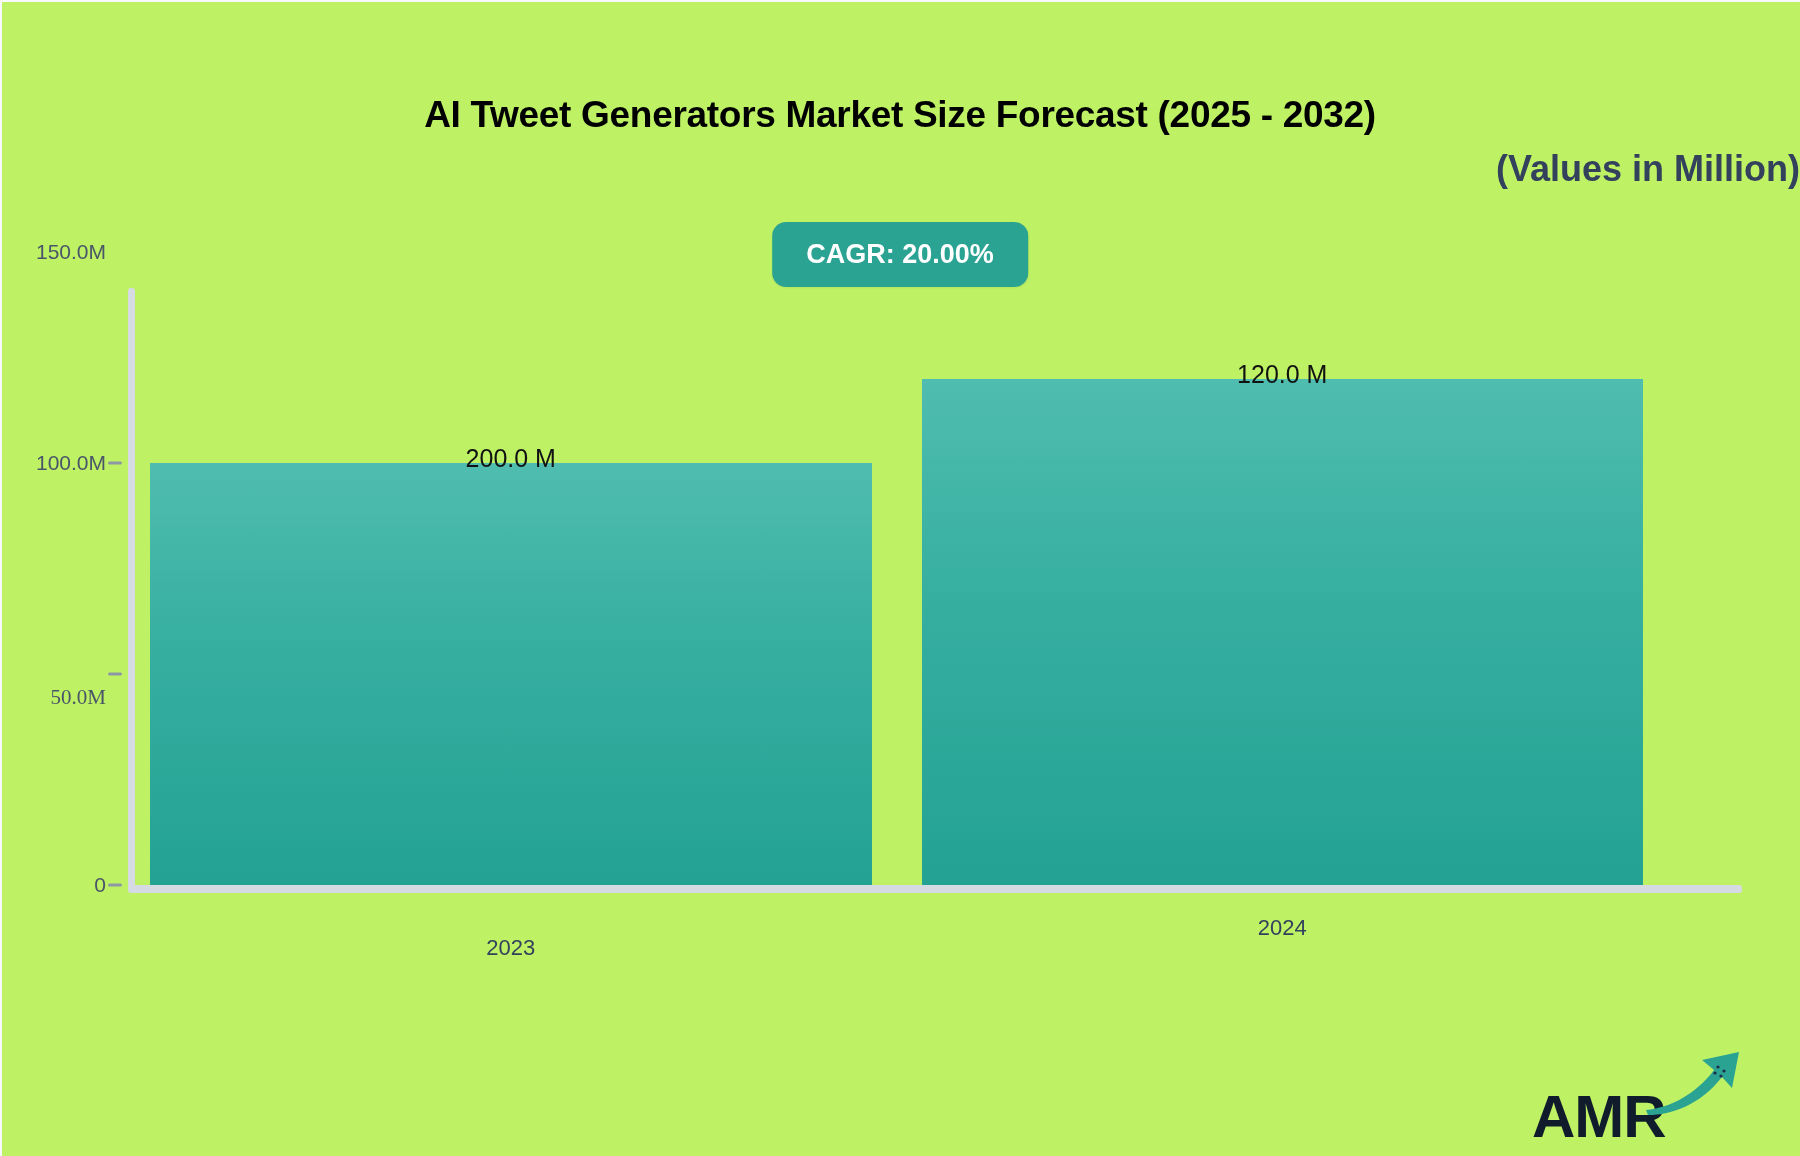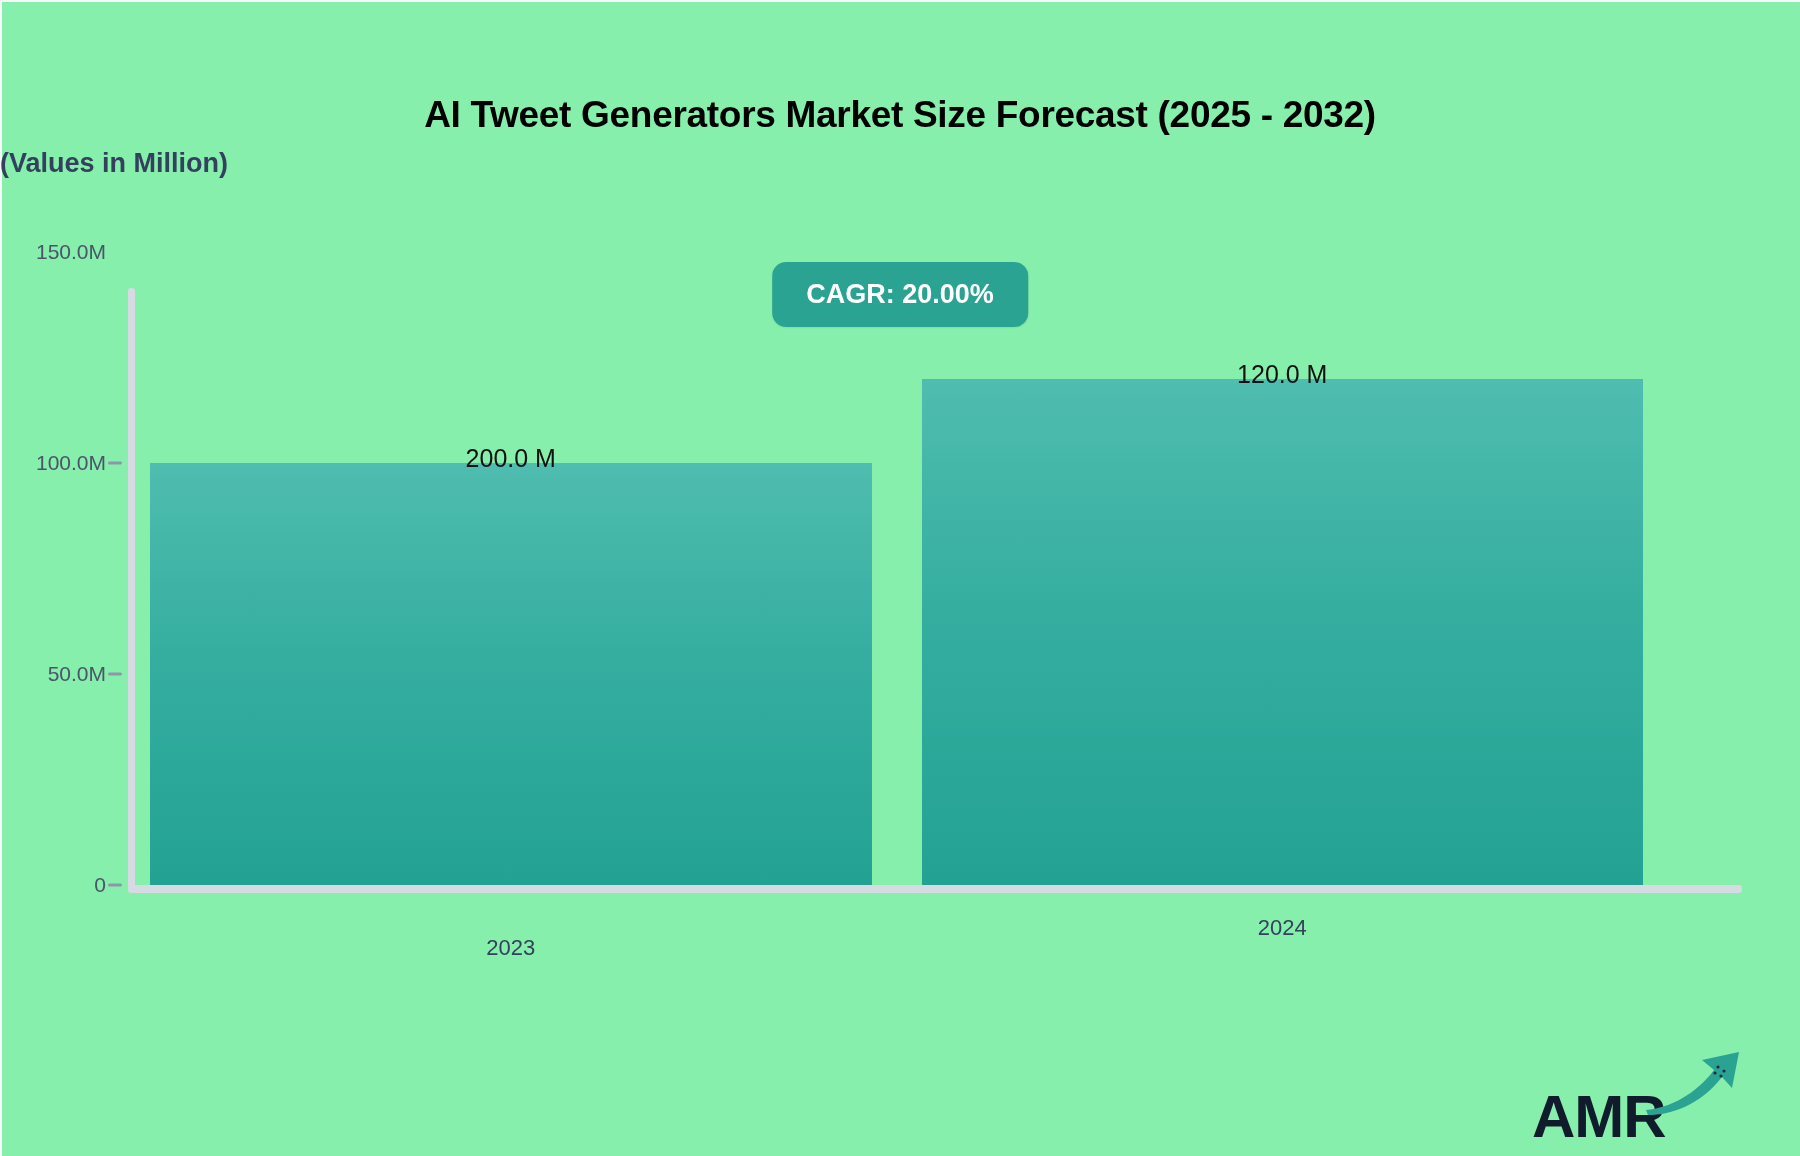--- a/index.html
+++ b/index.html
@@ -7,21 +7,21 @@
     padding: 0;
     background: #ffffff;
   }
   body {
     font-family: "Liberation Sans", sans-serif;
   }
   #page {
     position: relative;
     width: 1800px;
     height: 1156px;
-    background: #86efac;
+    background: #bef264;
     overflow: hidden;
   }
   
   #card-edge {
     position: absolute;
     left: 0; top: 0;
     width: 1800px; height: 1156px;
     border-left: 2px solid #f7f8f9;
     border-top: 2px solid #f7f8f9;
     box-sizing: border-box;
@@ -37,42 +37,41 @@
     font-size: 37px;
     font-weight: 700;
     letter-spacing: -0.3px;
     color: #000000;
     white-space: nowrap;
   }
   #chart-subtitle {
     position: absolute;
     left: 0; right: 0;
     top: 148px;
-    text-align: left;
-    font-size: 27px;
+    text-align: right;
+    font-size: 36px;
     font-weight: 600;
     color: #33415c;
     white-space: nowrap;
   }
 
   
   #cagr-badge {
     position: absolute;
     left: 50%;
     transform: translateX(-50%);
     top: 222px;
     background: #2ba393;
     color: #ffffff;
     font-size: 27px;
     font-weight: 700;
     padding: 17px 34px;
     border-radius: 14px;
     white-space: nowrap;
     box-shadow: 0 1px 2px rgba(0,0,0,0.06);
-    margin-top: 40px;
   }
 
   
   #plot {
     position: absolute;
     left: 0;
     top: 0;
     width: 1800px;
     height: 1156px;
   }
@@ -171,21 +170,21 @@
   <div id="chart-subtitle">(Values in Million)</div>
 
   <div id="cagr-badge">CAGR: 20.00%</div>
 
   <div id="plot">
     <div id="y-axis-line"></div>
     <div id="x-axis-line"></div>
     <div id="y-ticks">
         <div class="y-tick-label" style="top: 885px;">0</div>
         <div class="y-tick-mark" style="top: 885px; left: 108px;"></div>
-        <div class="y-tick-label" style="top: 674px;">50.0M</div>
+        <div class="y-tick-label" style="top: 697px; font-family: Liberation Serif, serif;">50.0M</div>
         <div class="y-tick-mark" style="top: 674px; left: 108px;"></div>
         <div class="y-tick-label" style="top: 463px;">100.0M</div>
         <div class="y-tick-mark" style="top: 463px; left: 108px;"></div>
         <div class="y-tick-label" style="top: 252px;">150.0M</div>
       </div>
     <div id="bars">
         <div class="bar" style="left: 150px; width: 721.5px; top: 463px; height: 422px; bottom: auto;"></div>
         <div class="bar-value-label" style="left: 150px; width: 721.5px; top: 449px;">200.0 M</div>
         <div class="bar" style="left: 921.5px; width: 721.5px; top: 378.6px; height: 506.4px; bottom: auto;"></div>
         <div class="bar-value-label" style="left: 921.5px; width: 721.5px; top: 364.6px;">120.0 M</div>

